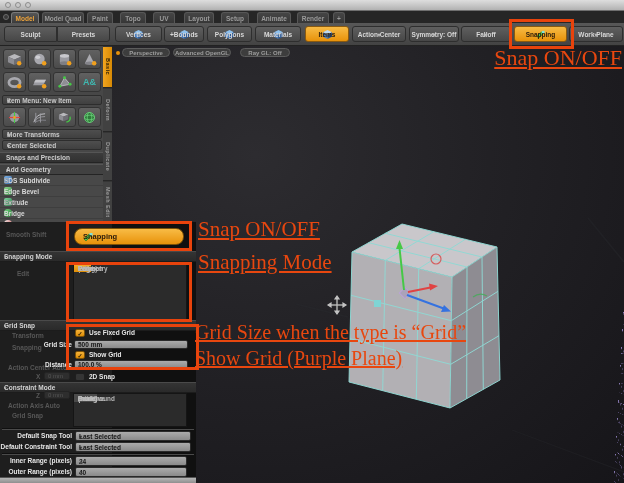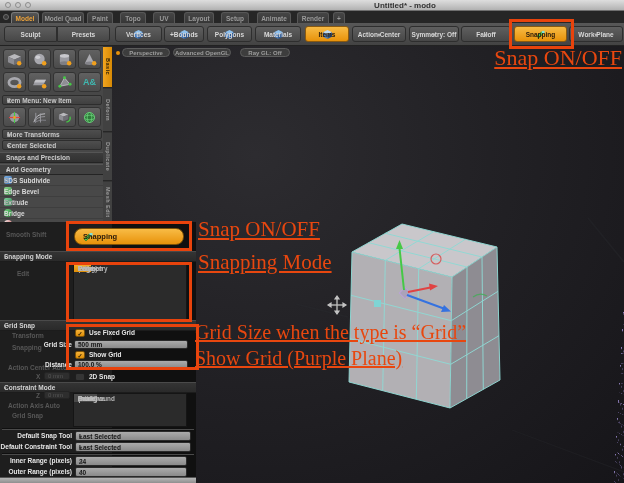--- a/index.html
+++ b/index.html
@@ -97,21 +97,20 @@
 </style>
 </head>
 <body>
 
 <div id="stage">
 
   <div class="titlebar">
     <span class="tlight" style="left:5px"></span>
     <span class="tlight" style="left:15px"></span>
     <span class="tlight" style="left:25px"></span>
-    <span class="wtitle">Untitled* - modo</span>
   </div>
 
   <div class="tabbar">
     <span class="winwidget"></span>
     <div class="tab active" style="left:11px;width:28px">
         <span>Model</span>
       </div>
     <div class="tab" style="left:42px;width:42px">
         <span>Model Quad</span>
       </div>

